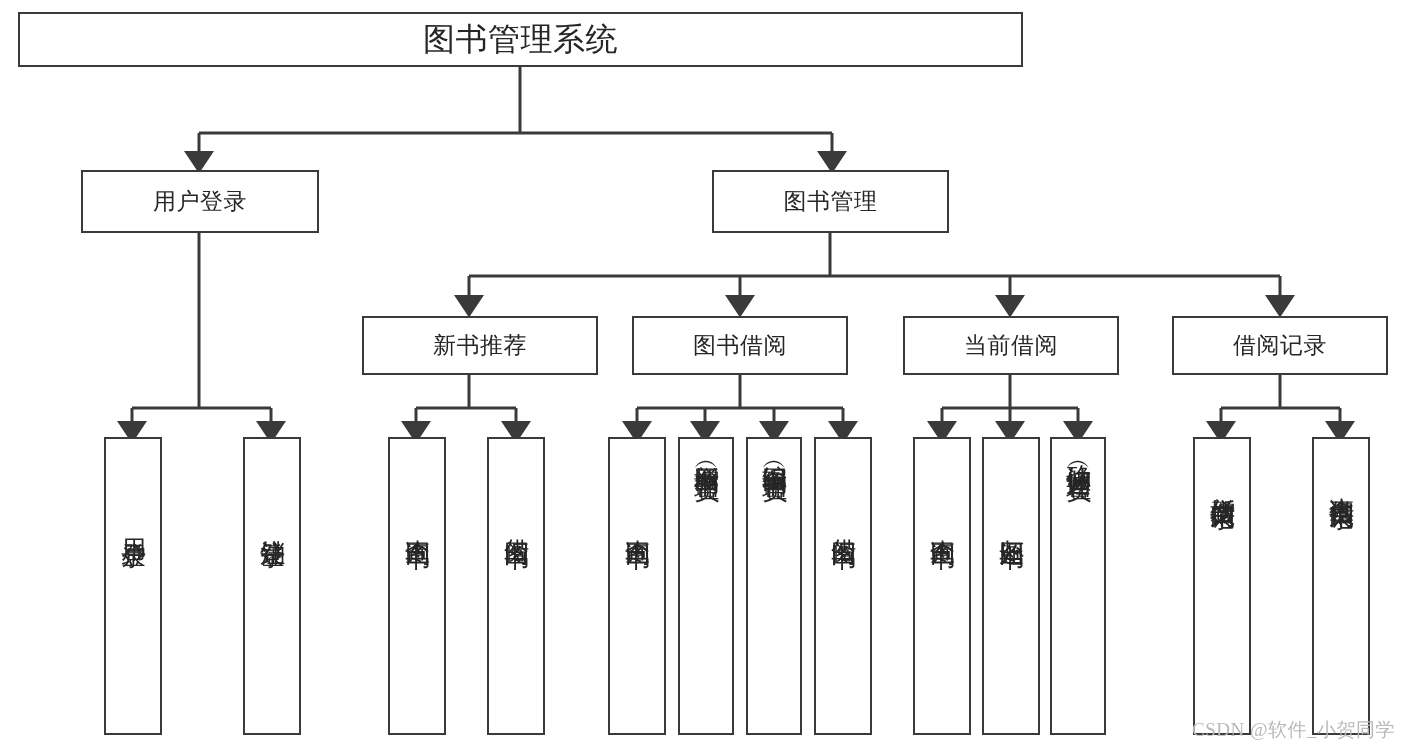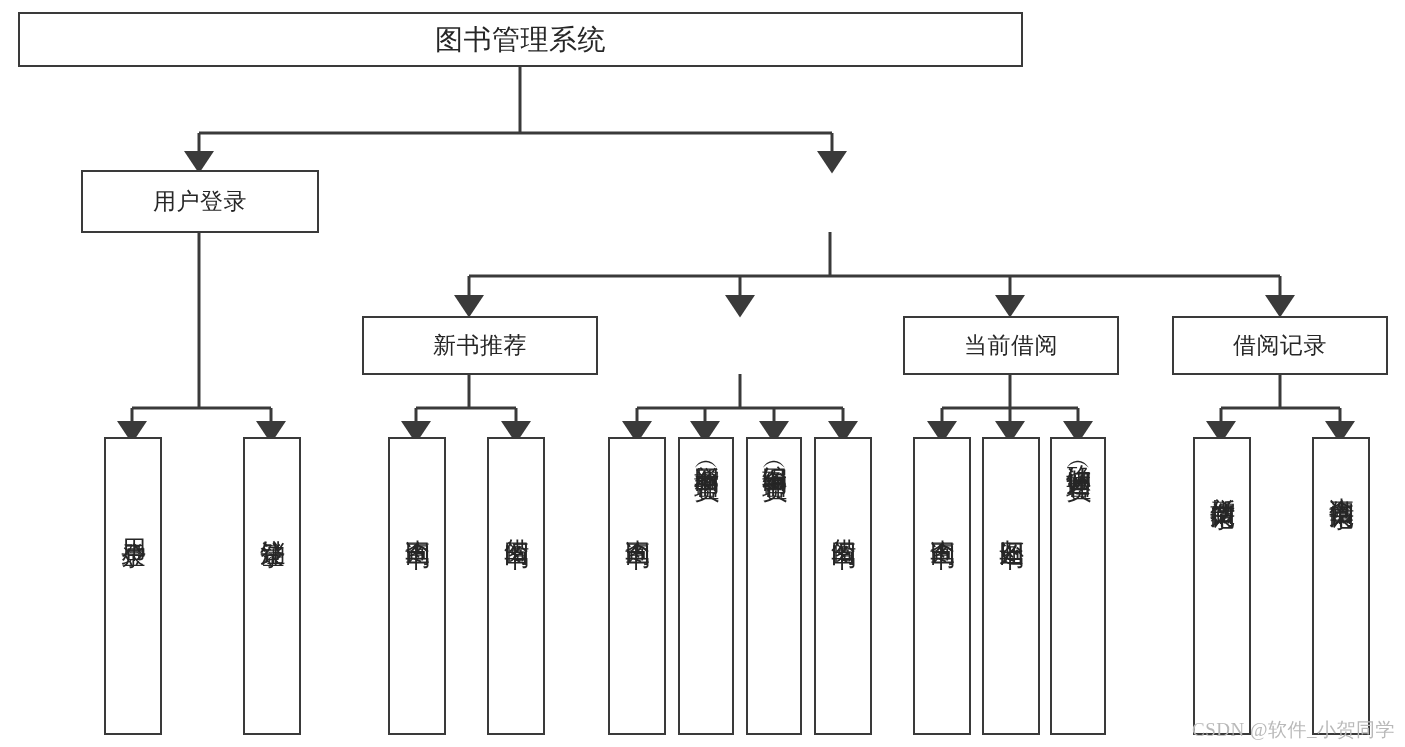--- a/index.html
+++ b/index.html
@@ -39,21 +39,21 @@
   .node .label {
     text-align: center;
     line-height: 1.18;
     letter-spacing: 0.5px;
   }
   
   .node.h .label {
     writing-mode: horizontal-tb;
     font-size: 23px;
   }
-  .node.root .label { font-size: 28px; }
+  .node.root .label { font-size: 32px; }
   
   .node.v {
     align-items: flex-start;
     justify-content: center;
     padding-top: 6px;
   }
   .node.v .label {
     writing-mode: vertical-rl;
     text-orientation: upright;
     font-size: 25px;
@@ -132,25 +132,31 @@
   </svg>
 
   <div class="node h root" style="left:18px; top:12px; width:1005px; height:55px;">
     <span class="label">图书管理系统</span>
   </div>
 
   <div class="node h" style="left:81px; top:170px; width:238px; height:63px;">
     <span class="label">用户登录</span>
   </div>
 
+  <div class="node h" style="left:712px; top:170px; width:237px; height:63px;">
+    <span class="label">图书管理</span>
+  </div>
 
   <div class="node h" style="left:362px; top:316px; width:236px; height:59px;">
     <span class="label">新书推荐</span>
   </div>
 
+  <div class="node h" style="left:632px; top:316px; width:216px; height:59px;">
+    <span class="label">图书借阅</span>
+  </div>
 
   <div class="node h" style="left:1172px; top:316px; width:216px; height:59px;">
     <span class="label">借阅记录</span>
   </div>
 
   <div class="node h" style="left:903px; top:316px; width:216px; height:59px;">
     <span class="label">当前借阅</span>
   </div>
 
   <div class="node v" style="left:104px; top:437px; width:58px; height:298px; padding-top:80px;">

